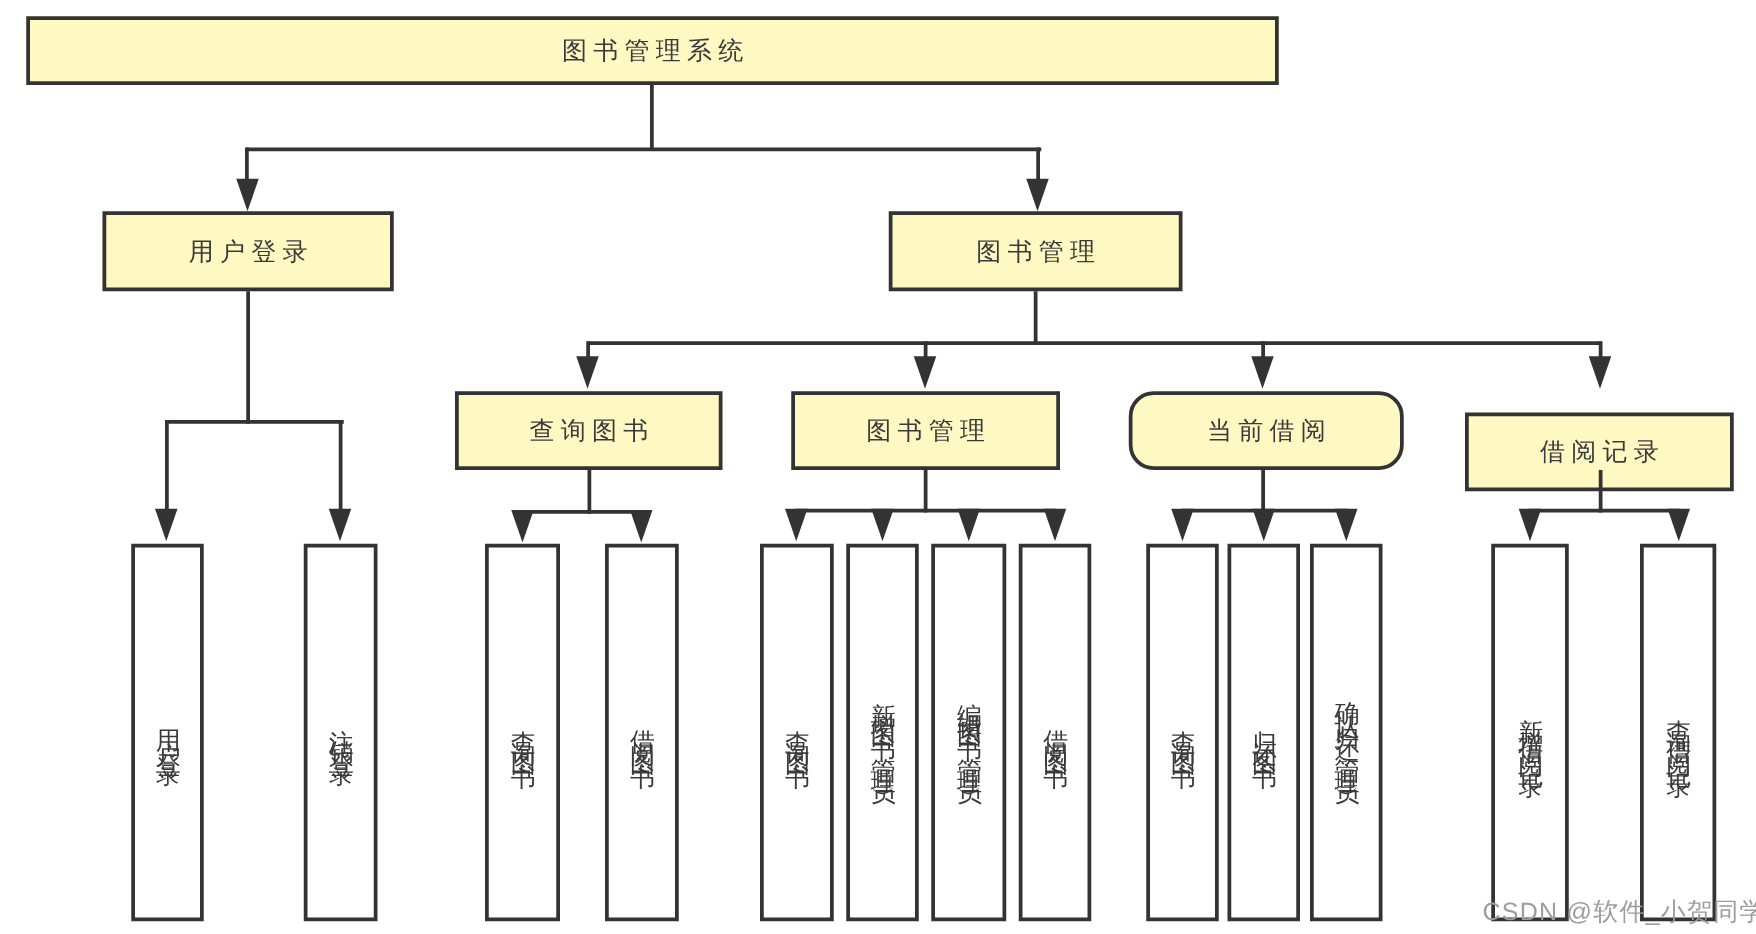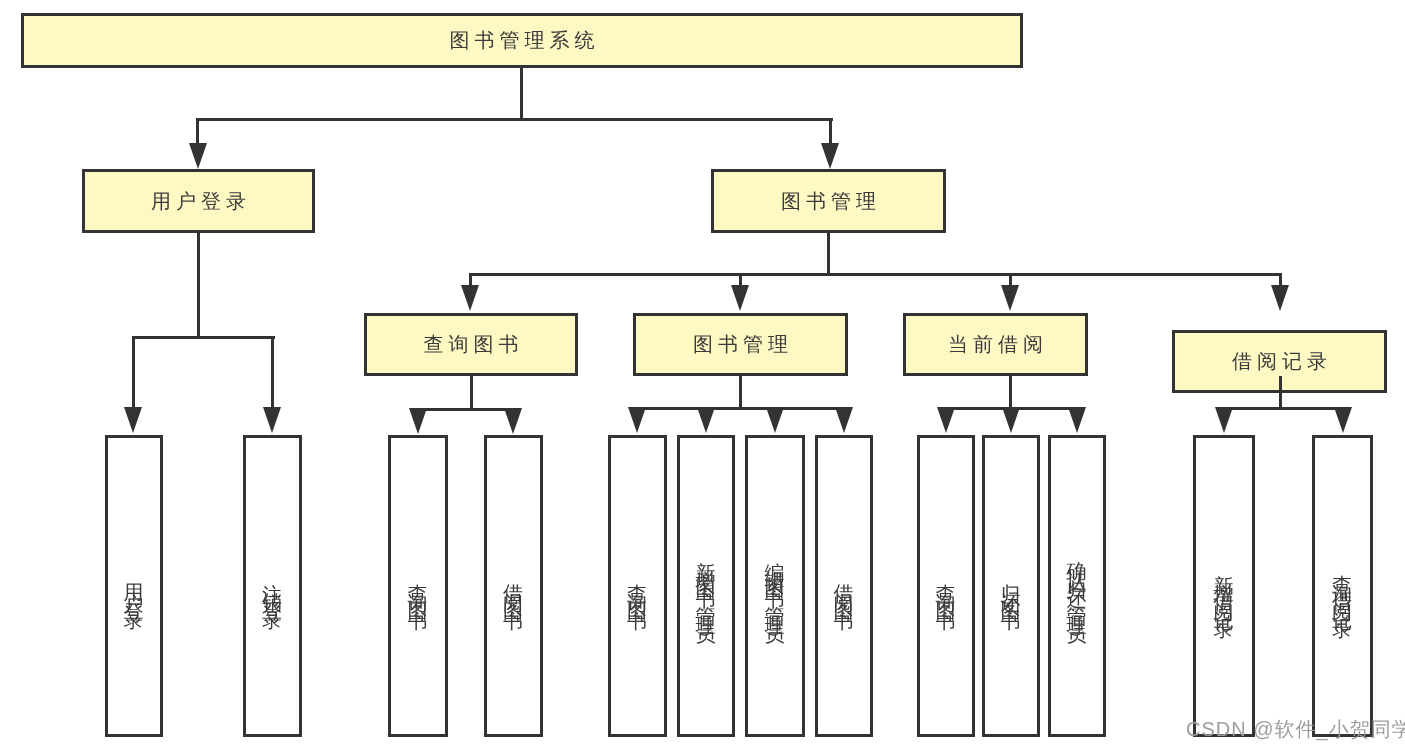--- a/index.html
+++ b/index.html
@@ -75,21 +75,21 @@
   <div class="node" style="left:21px;top:13px;width:1002px;height:55px;">图书管理系统</div>
 
   <div class="node" style="left:82px;top:169px;width:233px;height:64px;">用户登录</div>
 
   <div class="node" style="left:711px;top:169px;width:235px;height:64px;">图书管理</div>
 
   <div class="node" style="left:364px;top:313px;width:214px;height:63px;">查询图书</div>
 
   <div class="node" style="left:633px;top:313px;width:215px;height:63px;">图书管理</div>
 
-  <div class="node" style="left:903px;top:313px;width:185px;height:63px;">当前借阅</div>
+  <div class="node" style="left:903px;top:313px;width:220px;height:63px;border-radius:20px;">当前借阅</div>
 
   <div class="node" style="left:1172px;top:313px;width:215px;height:63px;margin-top:17px;">借阅记录</div>
 
   <div class="leaf" style="left:105px;top:435px;width:58px;height:302px;">
     <span class="vtext">用户登录</span>
   </div>
   <div class="leaf" style="left:243px;top:435px;width:59px;height:302px;">
     <span class="vtext">注销登录</span>
   </div>
 

